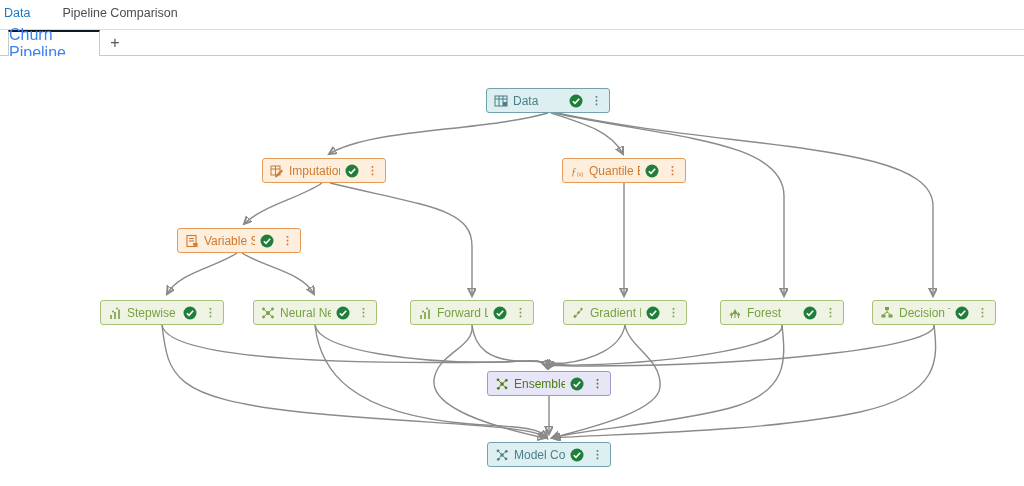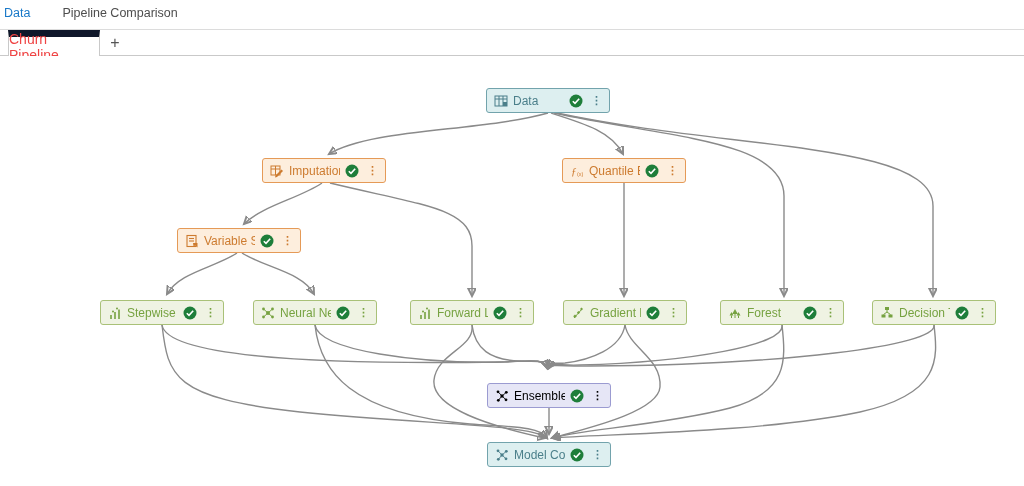--- a/index.html
+++ b/index.html
@@ -12,22 +12,22 @@
   .r1-tab { display:flex; align-items:center; padding:0 16px; font-size:12.5px;
     color:#1878c8; border-bottom:3px solid transparent; cursor:pointer; }
   .r1-tab.first { padding-left:2px; padding-right:16px; }
   .r1-tab.active { border-bottom-color:#1b75bb; }
   .r1-tab.plain { color:#4d4d4d; }
 
   
   .tabs-row2 { height:26px; display:flex; align-items:stretch;
     border-bottom:1px solid #c9c9c9; padding-left:8px; background:#fff; }
   .pipe-tab { display:flex; align-items:center; justify-content:center;
-    width:92px; font-size:14px; color:#ef4444; background:#fff;
-    border:1px solid #c9c9c9; border-top:7px solid #0f172a; border-bottom:none;
+    width:92px; font-size:16px; color:#3b82f6; background:#fff;
+    border:1px solid #c9c9c9; border-top:2px solid #0f172a; border-bottom:none;
     margin-bottom:-1px; cursor:pointer; }
   .add-tab { width:30px; display:flex; align-items:center; justify-content:center;
     font-size:16px; color:#555; cursor:pointer; }
 
   
   .canvas { position:relative; width:1024px; height:430px; background:#fff; }
   svg.edges { position:absolute; left:0; top:0; }
   svg.edges path, svg.edges line { fill:none; stroke:#8a8a8a; stroke-width:1.4; }
 
   
@@ -35,21 +35,21 @@
     display:flex; align-items:center; gap:5px; padding:0 4px 0 7px;
     font-size:12px; cursor:pointer; border:1px solid; }
   .node .n-icon { display:flex; align-items:center; }
   .node .n-label { flex:1; white-space:nowrap; overflow:hidden; }
   .node .n-menu { font-size:11px; font-weight:bold; padding:0 3px; cursor:pointer; }
   .badge { width:14px; height:14px; display:flex; }
 
   .t-teal   { background:#ddeff0; border-color:#72a3ac; color:#4b7f8a; }
   .t-orange { background:#fdeedd; border-color:#e59a57; color:#cd7b2f; }
   .t-green  { background:#eff3e3; border-color:#a9c178; color:#76a240; }
-  .t-purple { background:#e6e6f6; border-color:#9b9bd1; color:#000000;margin-top:12px; }
+  .t-purple { background:#e6e6f6; border-color:#9b9bd1; color:#4d7c0f; }
 </style>
 </head>
 <body>
 
 <div class="tabs-row1">
   <div class="r1-tab first">Data</div>
   <div class="r1-tab plain">Pipeline Comparison</div>
 </div>
 
 <div class="tabs-row2">

